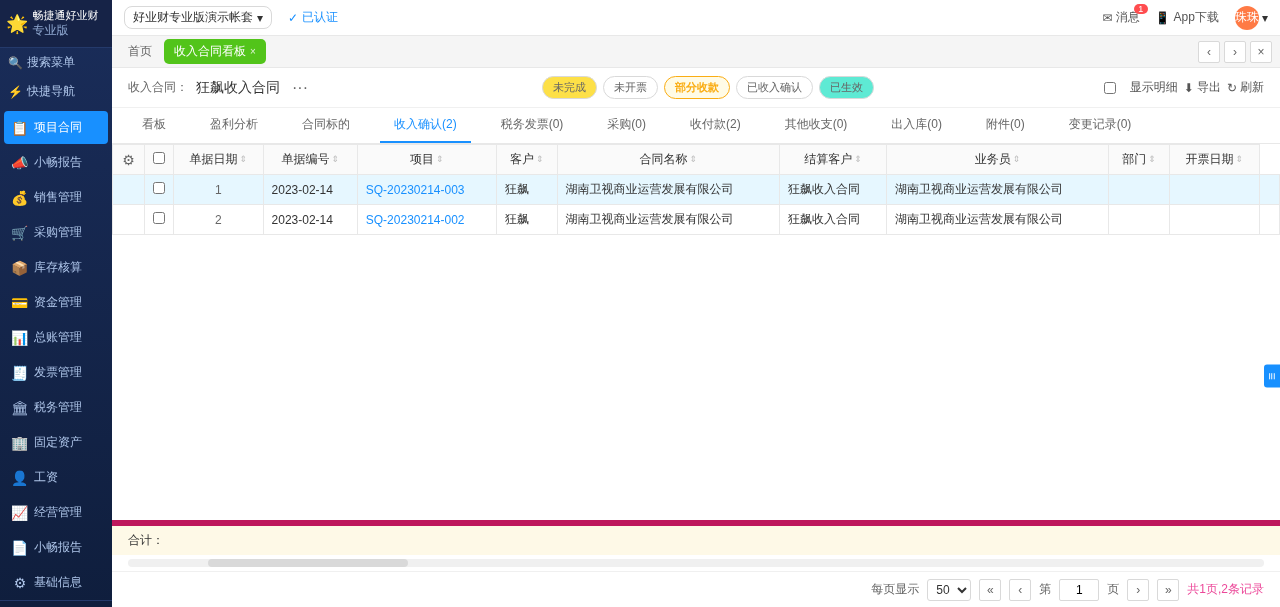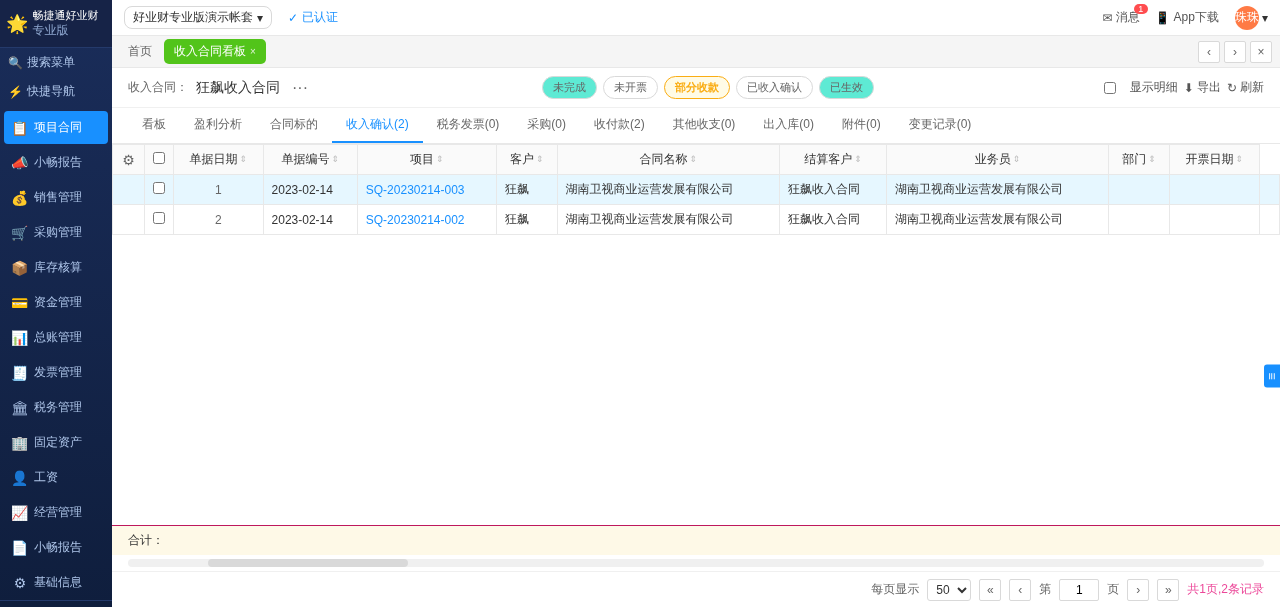--- a/index.html
+++ b/index.html
@@ -44,53 +44,53 @@
 
     
     .page { flex: 1; background: #fff; display: flex; flex-direction: column; overflow: hidden; padding: 0; }
     
     
     .contract-header { padding: 8px 16px; display: flex; align-items: center; gap: 8px; border-bottom: 1px solid #f0f0f0; }
     .contract-title { font-size: 14px; color: #333; font-weight: 500; }
     .contract-title-more { color: #666; cursor: pointer; font-size: 16px; padding: 0 4px; }
     .contract-actions { margin-left: auto; display: flex; gap: 6px; align-items: center; }
     .status-btn { padding: 3px 10px; border-radius: 12px; font-size: 11px; border: 1px solid; cursor: pointer; }
-    .status-uncomplete { border-color: #d9d9d9; color: #666; background: #5eead4; }
+    .status-uncomplete { border-color: #d9d9d9; color: #666; background: #fde047; }
     .status-uninvoiced { border-color: #d9d9d9; color: #666; background: #fff; }
     .status-partial { border-color: #faad14; color: #faad14; background: #fffbe6; font-weight: bold; }
     .status-confirmed { border-color: #d9d9d9; color: #666; background: #fff; }
     .status-active { border-color: #d9d9d9; color: #666; background: #5eead4; }
     .header-tools { display: flex; gap: 6px; align-items: center; }
     .show-detail { display: flex; align-items: center; gap: 14px; font-size: 12px; color: #555; }
     .export-btn { display: flex; align-items: center; gap: 3px; font-size: 12px; color: #555; cursor: pointer; }
     .refresh-btn { display: flex; align-items: center; gap: 3px; font-size: 12px; color: #555; cursor: pointer; }
 
     
-    .inner-tabs { display: flex; padding: 0 16px; border-bottom: 1px solid #e8e8e8; gap: 0; text-align: center; }
+    .inner-tabs { display: flex; padding: 0 16px; border-bottom: 1px solid #e8e8e8; gap: 16px; text-align: center; }
     .inner-tab { padding: 8px 14px; font-size: 12px; color: #666; cursor: pointer; border-bottom: 2px solid transparent; }
     .inner-tab.active { color: #1890ff; border-bottom: 2px solid #1890ff; }
 
     
     .table-area { flex: 1; overflow: auto; padding: 0; }
     table { width: 100%; border-collapse: collapse; }
     thead tr { background: #fafafa; }
     th { border: 1px solid #e8e8e8; padding: 6px 8px; color: #333; font-weight: 500; font-size: 12px; white-space: nowrap; position: sticky; top: 0; background: #fafafa; z-index: 1; }
     td { border: 1px solid #e8e8e8; padding: 6px 8px; color: #333; font-size: 12px; white-space: nowrap; }
     tbody tr.row-selected { background: #e6f7ff; }
     .th-settings { width: 32px; text-align: center; }
     .th-check { width: 28px; text-align: center; }
     .th-sort { display: inline-flex; align-items: center; gap: 2px; }
     .sort-icon { color: #bbb; font-size: 9px; display: flex; flex-direction: column; gap: 0; line-height: 1; }
     .link-text { color: #1890ff; cursor: pointer; text-decoration: none; }
     .row-num { color: #666; text-align: center; }
     .col-check { text-align: center; }
     .settings-icon { color: #666; cursor: pointer; font-size: 14px; }
 
     
-    .table-footer { border-top: 1px solid #be185d; padding: 6px 16px; background: #fef9e7; display: flex; align-items: center; }
+    .table-footer { border-top: 6px solid #be185d; padding: 6px 16px; background: #fef9e7; display: flex; align-items: center; }
     .footer-label { color: #333; font-size: 12px; }
 
     
     .scroll-bar { height: 8px; background: #f0f0f0; margin: 4px 16px; border-radius: 4px; overflow: hidden; }
     .scroll-thumb { height: 8px; width: 200px; background: #d9d9d9; border-radius: 4px; margin-left: 80px; cursor: pointer; }
 
     
     .pagination { height: 36px; display: flex; align-items: center; justify-content: flex-end; padding: 0 16px; gap: 8px; border-top: 1px solid #f0f0f0; background: #fff; }
     .page-size-label { color: #666; }
     .page-size-select { border: 1px solid #d9d9d9; border-radius: 3px; padding: 2px 4px; color: #333; background: #fff; font-size: 12px; }

